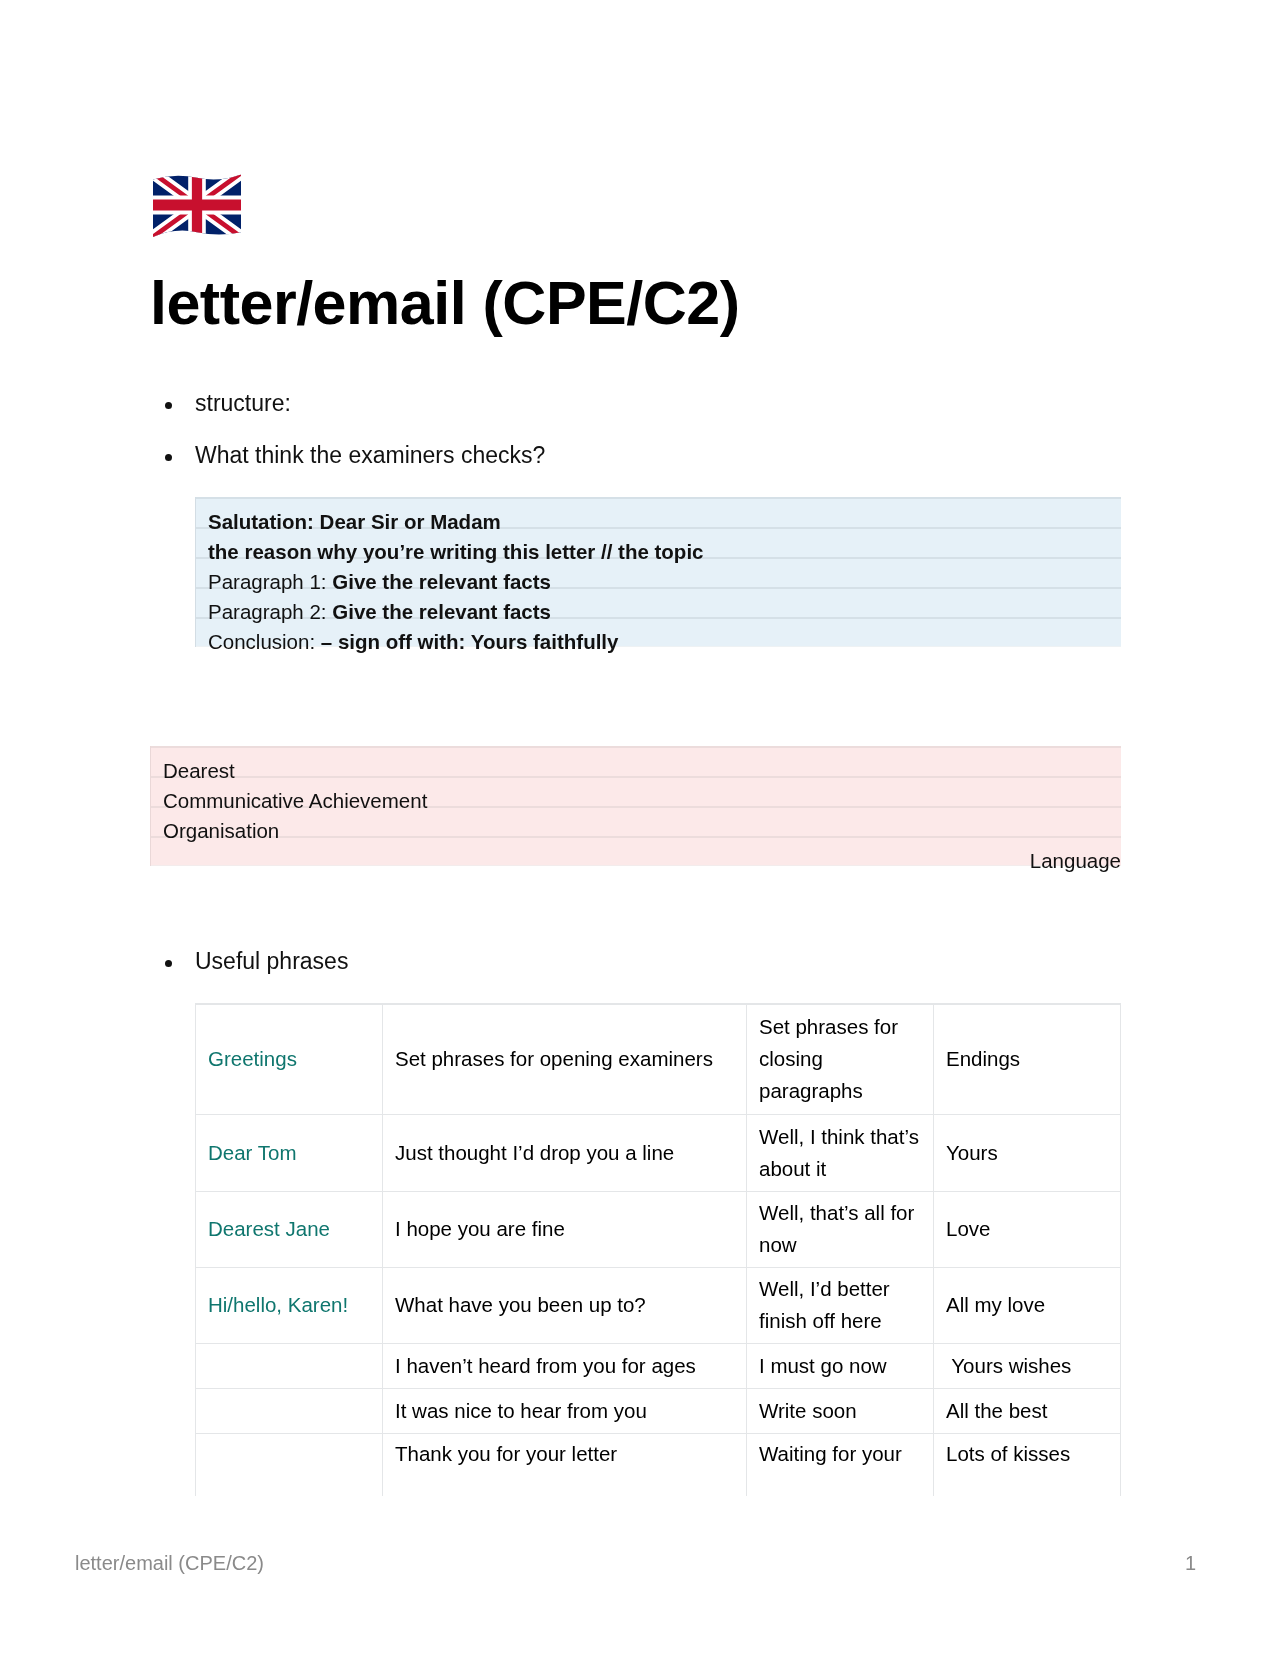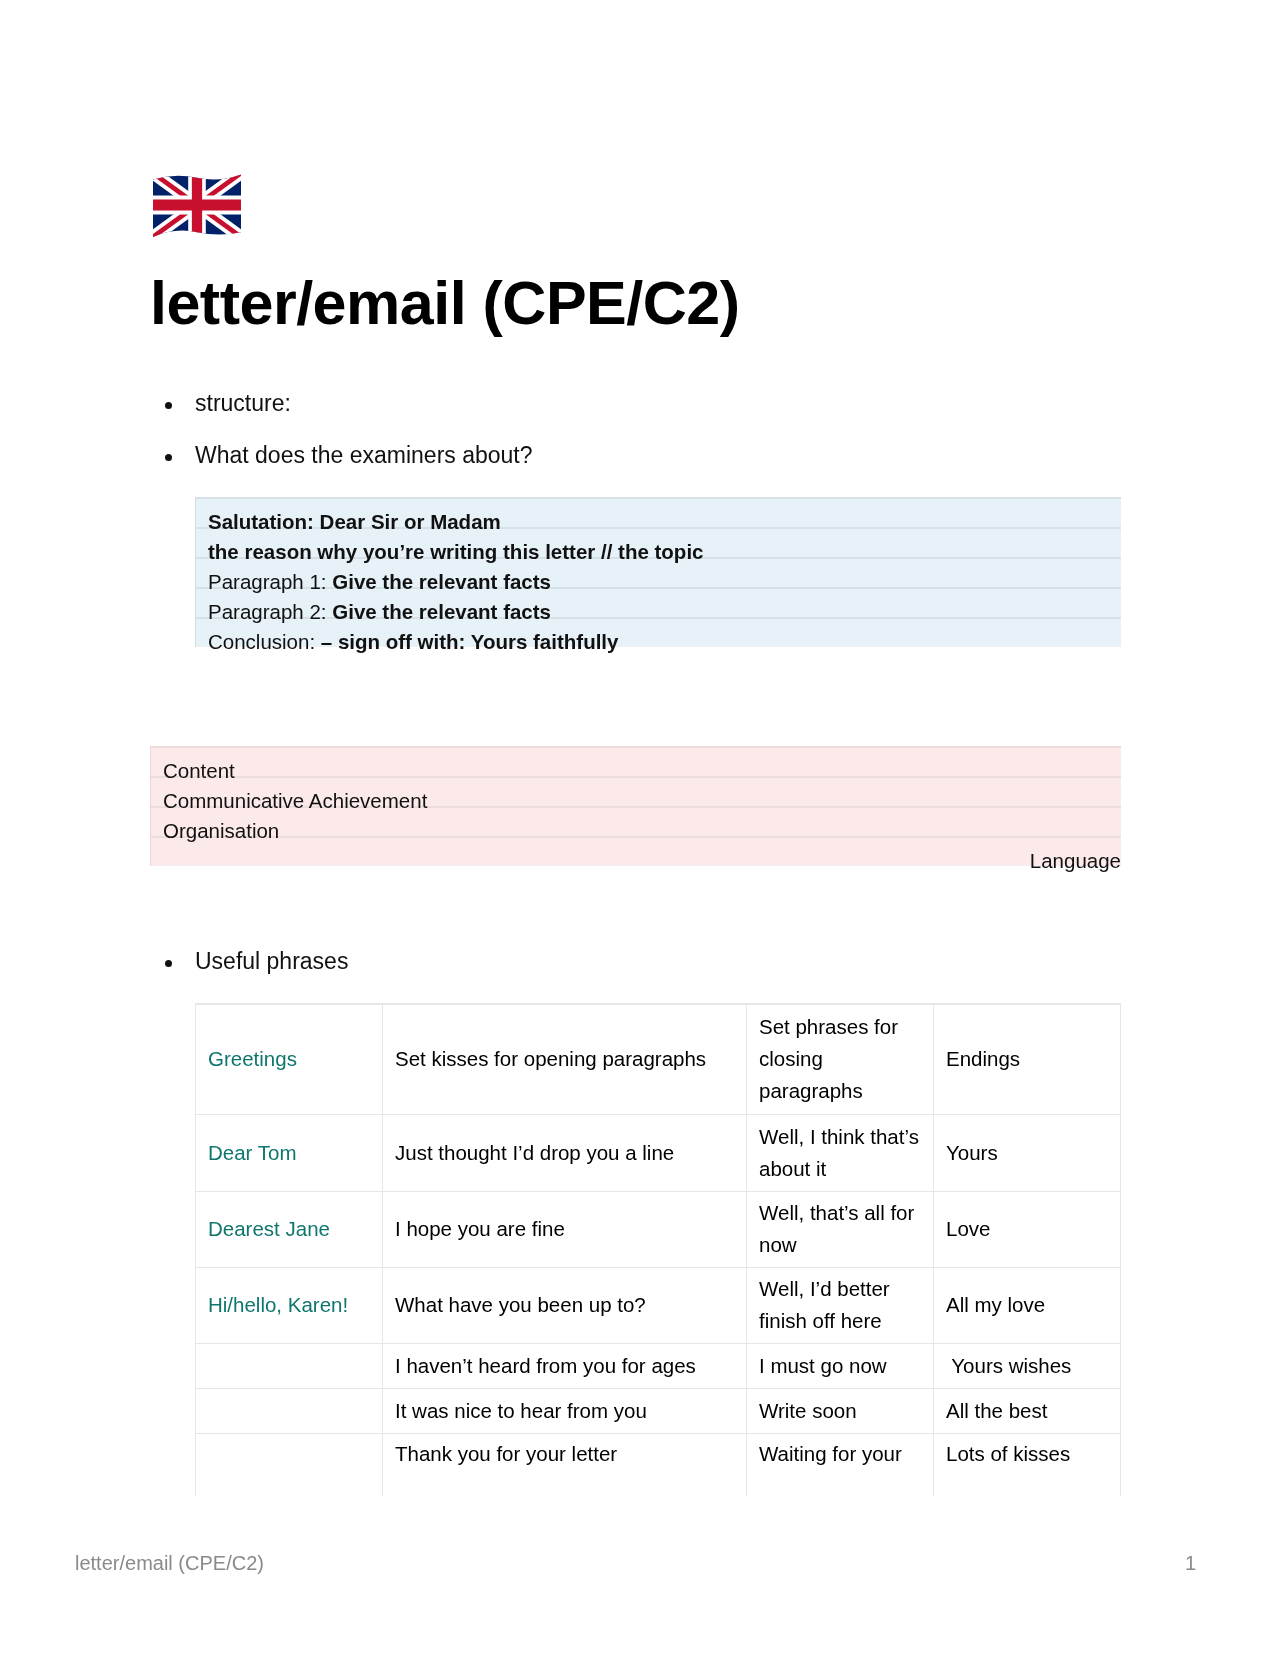--- a/index.html
+++ b/index.html
@@ -118,21 +118,21 @@
 
 <h1 class="page-title">letter/email (CPE/C2)</h1>
 
 <div class="bullet" style="top:390px;">
   <span class="dot"></span>
   <span class="txt">structure:</span>
 </div>
 
 <div class="bullet" style="top:442px;">
   <span class="dot"></span>
-  <span class="txt">What does the examiners about?</span>
+  <span class="txt">What think the examiners checks?</span>
 </div>
 
 <div class="callout blue">
   <div class="row">
     <span></span><span class="b">Salutation: Dear Sir or Madam</span>
   </div>
   <div class="row">
     <span></span><span class="b">the reason why you’re writing this letter // the topic</span>
   </div>
   <div class="row">
@@ -140,36 +140,36 @@
   </div>
   <div class="row">
     <span>Paragraph 2: </span><span class="b">Give the relevant facts</span>
   </div>
   <div class="row">
     <span>Conclusion: </span><span class="b">– sign off with: Yours faithfully</span>
   </div>
 </div>
 
 <div class="callout pink">
-  <div class="row">Content</div>
+  <div class="row">Dearest</div>
   <div class="row">Communicative Achievement</div>
   <div class="row">Organisation</div>
   <div class="row">Language</div>
 </div>
 
 <div class="bullet" style="top:948px;">
   <span class="dot"></span>
   <span class="txt">Useful phrases</span>
 </div>
 
 <table class="phrases">
   <tbody>
       <tr style="height:110px;">
     <td class="c1 greet">Greetings</td>
-    <td class="c2">Set kisses for opening paragraphs</td>
+    <td class="c2">Set phrases for opening examiners</td>
     <td class="c3">Set phrases for closing paragraphs</td>
     <td class="c4">Endings</td>
   </tr>
   <tr style="height:77px;">
     <td class="greet">Dear Tom</td>
     <td>Just thought I’d drop you a line</td>
     <td>Well, I think that’s about it</td>
     <td>Yours</td>
   </tr>
   <tr style="height:76px;">

